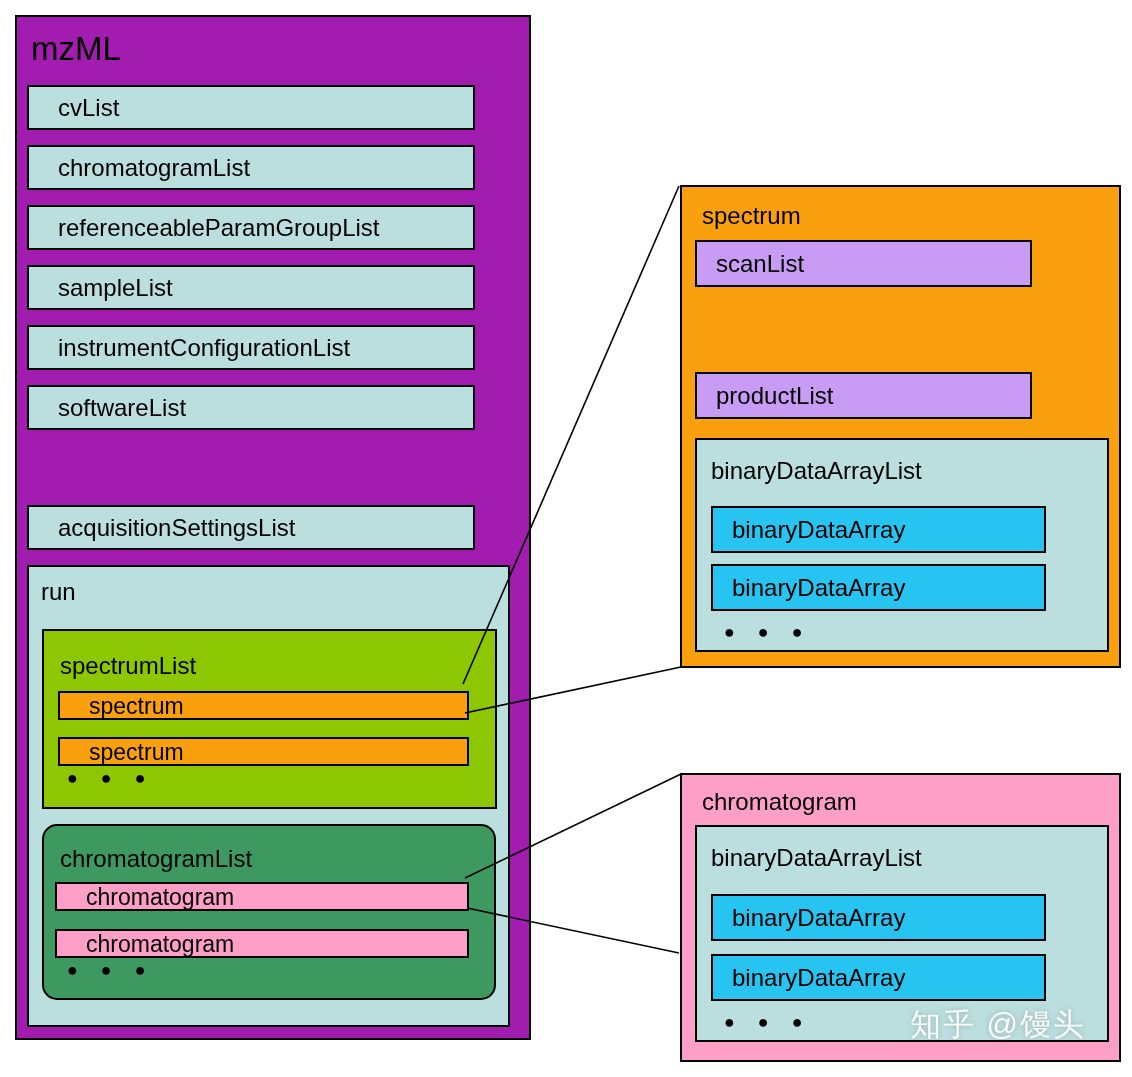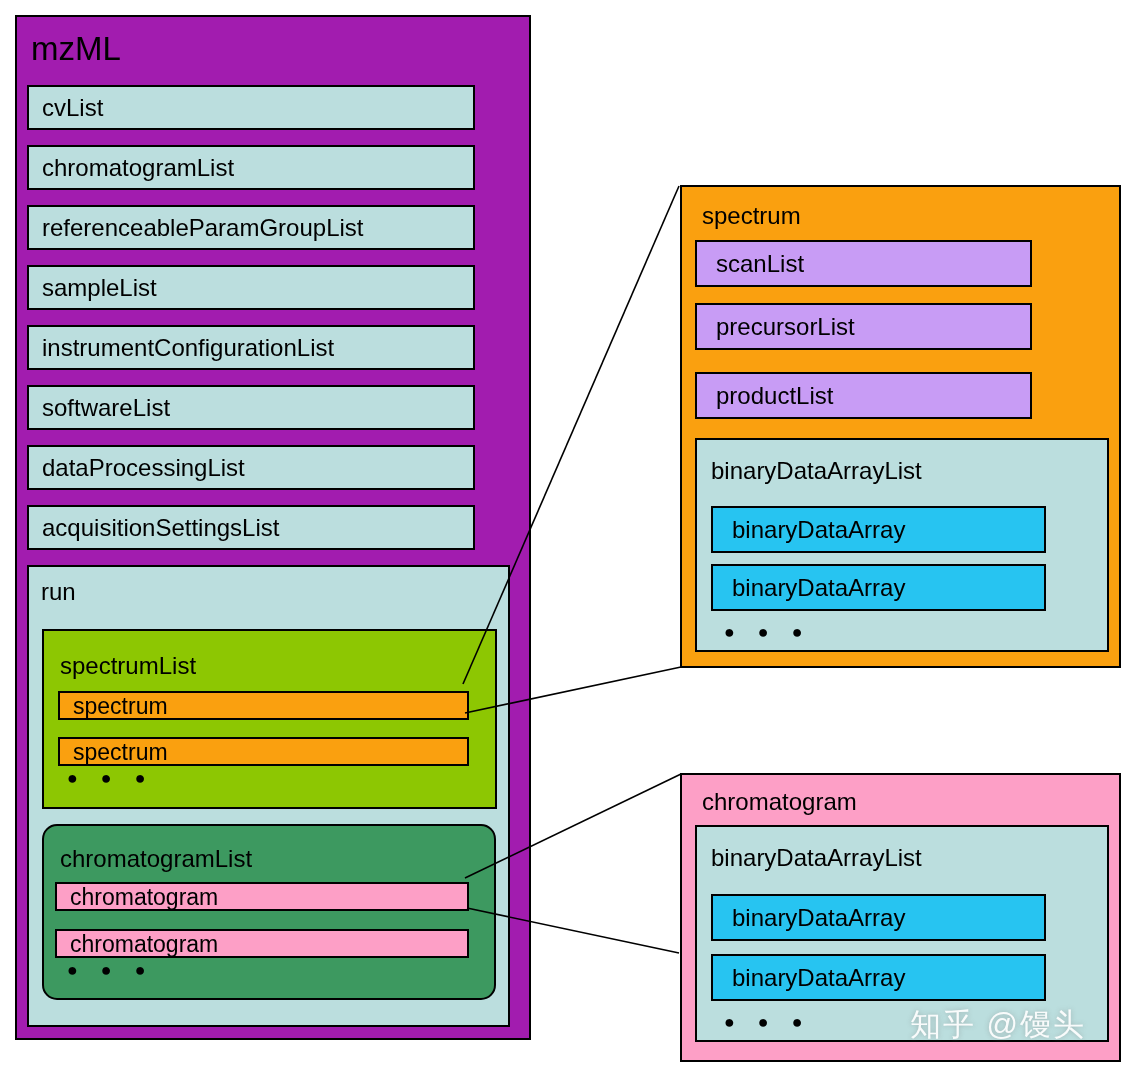--- a/index.html
+++ b/index.html
@@ -12,21 +12,21 @@
   .bg-green{background:#a21caf;}
   .bg-blue{background:#BBDEDE;}
   .bg-lime{background:#8DC702;}
   .bg-orange{background:#FAA00F;}
   .bg-seagreen{background:#3D9960;border-radius:15px;}
   .bg-pink{background:#FD9FC6;}
   .bg-purple{background:#C89CF5;}
   .bg-cyan{background:#27C4F1;}
   .title{font-size:33px;line-height:36px;}
   .lbl{font-size:24px;line-height:26px;white-space:nowrap;}
-  .bar{font-size:24px;padding-left:13px;white-space:nowrap;overflow:hidden;}
+  .bar{font-size:24px;padding-left:29px;white-space:nowrap;overflow:hidden;}
   .bar-lg{height:45px;line-height:42px;}
   .bar-md{height:47px;line-height:44px;padding-left:19px;}
   .bar-sm{height:29px;line-height:26px;font-size:23px;}
   .dots{position:absolute;font-size:18px;letter-spacing:9px;line-height:18px;white-space:nowrap;}
   .watermark{
     position:absolute;left:910px;top:1004px;font-size:31px;letter-spacing:2px;
     color:rgba(255,255,255,0.92);text-shadow:0 0 5px rgba(120,120,120,0.45);white-space:nowrap;
   }
   svg.connectors{position:absolute;left:0;top:0;pointer-events:none;}
 </style>
@@ -36,21 +36,20 @@
 <div class="box bg-green" style="left:15px;top:15px;width:516px;height:1025px;">
 
   <div class="abs title" style="left:14px;top:14px;">mzML</div>
 
   <div class="box bg-blue bar bar-lg" style="left:10px;top:68px;width:448px;">cvList</div>
   <div class="box bg-blue bar bar-lg" style="left:10px;top:128px;width:448px;">chromatogramList</div>
   <div class="box bg-blue bar bar-lg" style="left:10px;top:188px;width:448px;">referenceableParamGroupList</div>
   <div class="box bg-blue bar bar-lg" style="left:10px;top:248px;width:448px;">sampleList</div>
   <div class="box bg-blue bar bar-lg" style="left:10px;top:308px;width:448px;">instrumentConfigurationList</div>
   <div class="box bg-blue bar bar-lg" style="left:10px;top:368px;width:448px;">softwareList</div>
-  <div class="box bg-blue bar bar-lg" style="left:10px;top:428px;width:448px;">dataProcessingList</div>
   <div class="box bg-blue bar bar-lg" style="left:10px;top:488px;width:448px;">acquisitionSettingsList</div>
 
   <div class="box bg-blue" style="left:10px;top:548px;width:483px;height:462px;">
     <div class="abs lbl" style="left:12px;top:12px;">run</div>
 
     <div class="box bg-lime" style="left:13px;top:62px;width:455px;height:180px;">
       <div class="abs lbl" style="left:16px;top:22px;">spectrumList</div>
       <div class="box bg-orange bar bar-sm" style="left:14px;top:60px;width:411px;">spectrum</div>
       <div class="box bg-orange bar bar-sm" style="left:14px;top:106px;width:411px;">spectrum</div>
       <div class="dots" style="left:23px;top:138px;">● ● ●</div>
@@ -62,21 +61,20 @@
       <div class="box bg-pink bar bar-sm" style="left:11px;top:103px;width:414px;">chromatogram</div>
       <div class="dots" style="left:23px;top:135px;">● ● ●</div>
     </div>
   </div>
 </div>
 
 <div class="box bg-orange" style="left:680px;top:185px;width:441px;height:483px;">
   <div class="abs lbl" style="left:20px;top:16px;">spectrum</div>
 
   <div class="box bg-purple bar bar-md" style="left:13px;top:53px;width:337px;">scanList</div>
-  <div class="box bg-purple bar bar-md" style="left:13px;top:116px;width:337px;">precursorList</div>
   <div class="box bg-purple bar bar-md" style="left:13px;top:185px;width:337px;">productList</div>
 
   <div class="box bg-blue" style="left:13px;top:251px;width:414px;height:214px;">
     <div class="abs lbl" style="left:14px;top:18px;">binaryDataArrayList</div>
     <div class="box bg-cyan bar bar-md" style="left:14px;top:66px;width:335px;">binaryDataArray</div>
     <div class="box bg-cyan bar bar-md" style="left:14px;top:124px;width:335px;">binaryDataArray</div>
     <div class="dots" style="left:27px;top:183px;">● ● ●</div>
   </div>
 </div>
 

